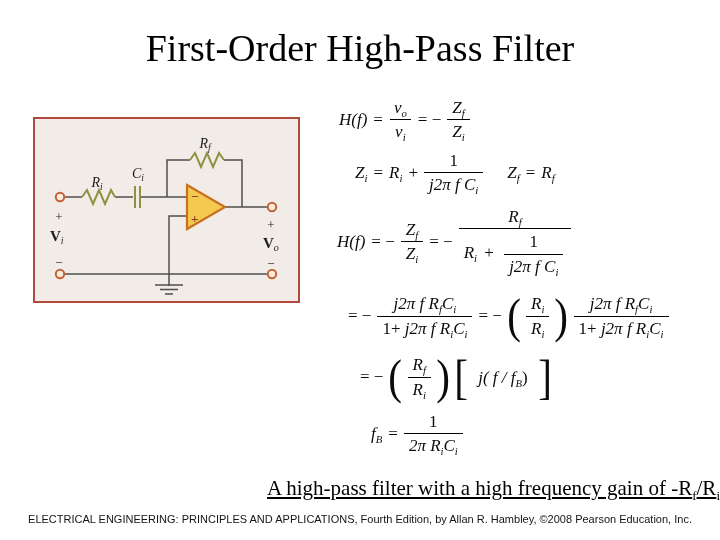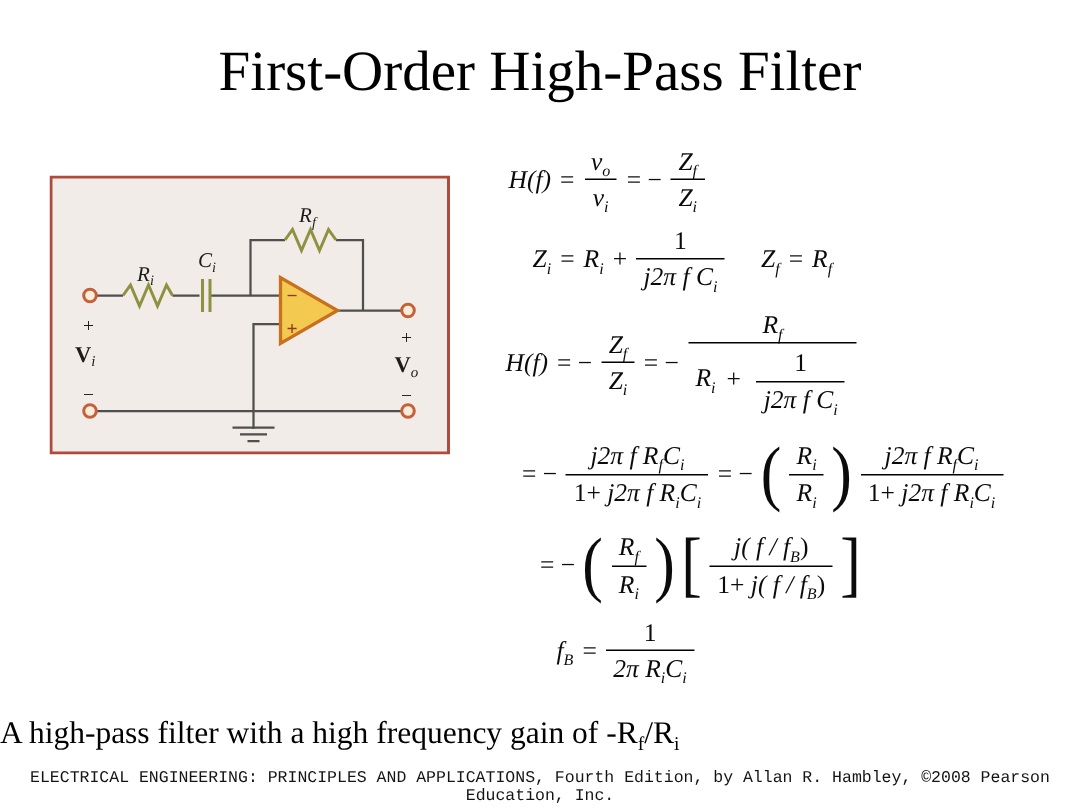--- a/index.html
+++ b/index.html
@@ -23,27 +23,27 @@
   .fnum,.fden{display:block;text-align:center;padding:1px 5px;line-height:1.25;}
   .fden{border-top:1.3px solid #000;}
   .fden .frac,.fnum .frac{vertical-align:middle;}
   .fden,.fnum{white-space:nowrap;}
   .big{font-size:285%;line-height:1;font-weight:400;padding:0 1px;transform:scaleX(.85);}
   .gap{display:inline-block;width:18px;}
   
   .circuit{position:absolute;left:33px;top:117px;}
   
   .caption{
-    position:absolute;top:476px;left:0;width:720px;text-align:left;
-    font-size:21px;color:#000;
+    position:absolute;top:476px;left:0;width:720px;text-align:right;
+    font-size:21px;color:#000;text-decoration:underline;
   }
   .caption sub{font-size:13px;font-style:normal;}
   .footer{
     position:absolute;top:513px;left:0;width:720px;text-align:center;
-    font-family:Liberation Mono, monospace;font-size:11px;color:#141414;
+    font-family:Liberation Sans, sans-serif;font-size:11px;color:#141414;
   }
 </style>
 </head>
 <body>
 
 <div class="title">First-Order High-Pass Filter</div>
 
 <svg class="circuit" width="267" height="186" viewBox="0 0 267 186">
   <rect x="1" y="1" width="265" height="184" stroke-width="2" fill="#f1ece7" stroke="#b04a3c"></rect>
 
@@ -177,21 +177,20 @@
   <span class="tok">= −</span>
   <span class="big">(</span>
   <span class="frac">
     <span class="fnum"><span class="it">R</span><sub>f</sub></span>
     <span class="fden"><span class="it">R</span><sub>i</sub></span>
   </span>
   <span class="big">)</span>
   <span class="big">[</span>
   <span class="frac">
     <span class="fnum"><span class="it">j( f / f</span><sub>B</sub><span>)</span></span>
-    <span class="fden"><span>1+</span>&nbsp;<span class="it">j( f / f</span><sub>B</sub><span>)</span></span>
   </span>
   <span class="big">]</span>
 </div>
 
 <div class="eqrow" style="left:368px;top:410px">
   <span class="tok"><span class="it">f</span><sub>B</sub></span>
   <span class="tok">=</span>
   <span class="frac">
     <span class="fnum"><span>1</span></span>
     <span class="fden"><span class="it">2π R</span><sub>i</sub><span class="it">C</span><sub>i</sub></span>

